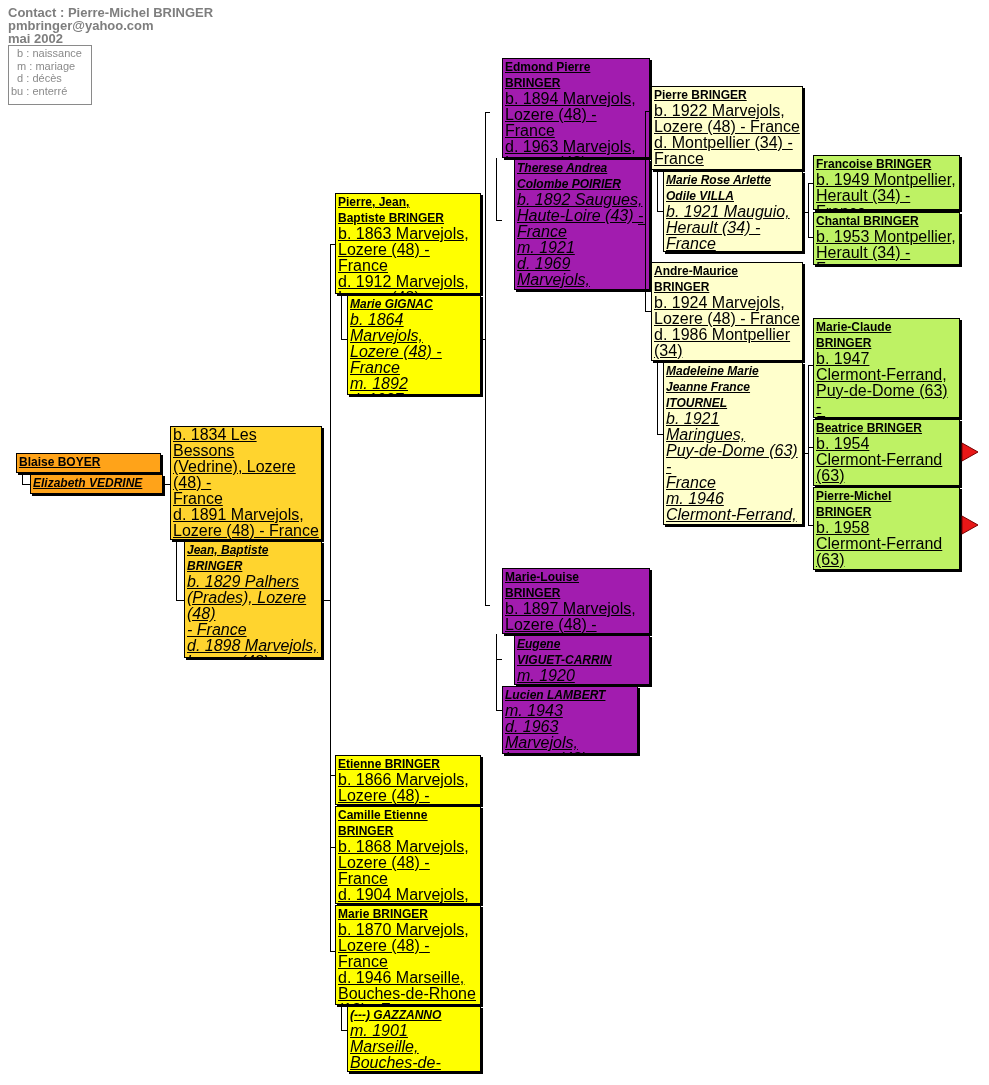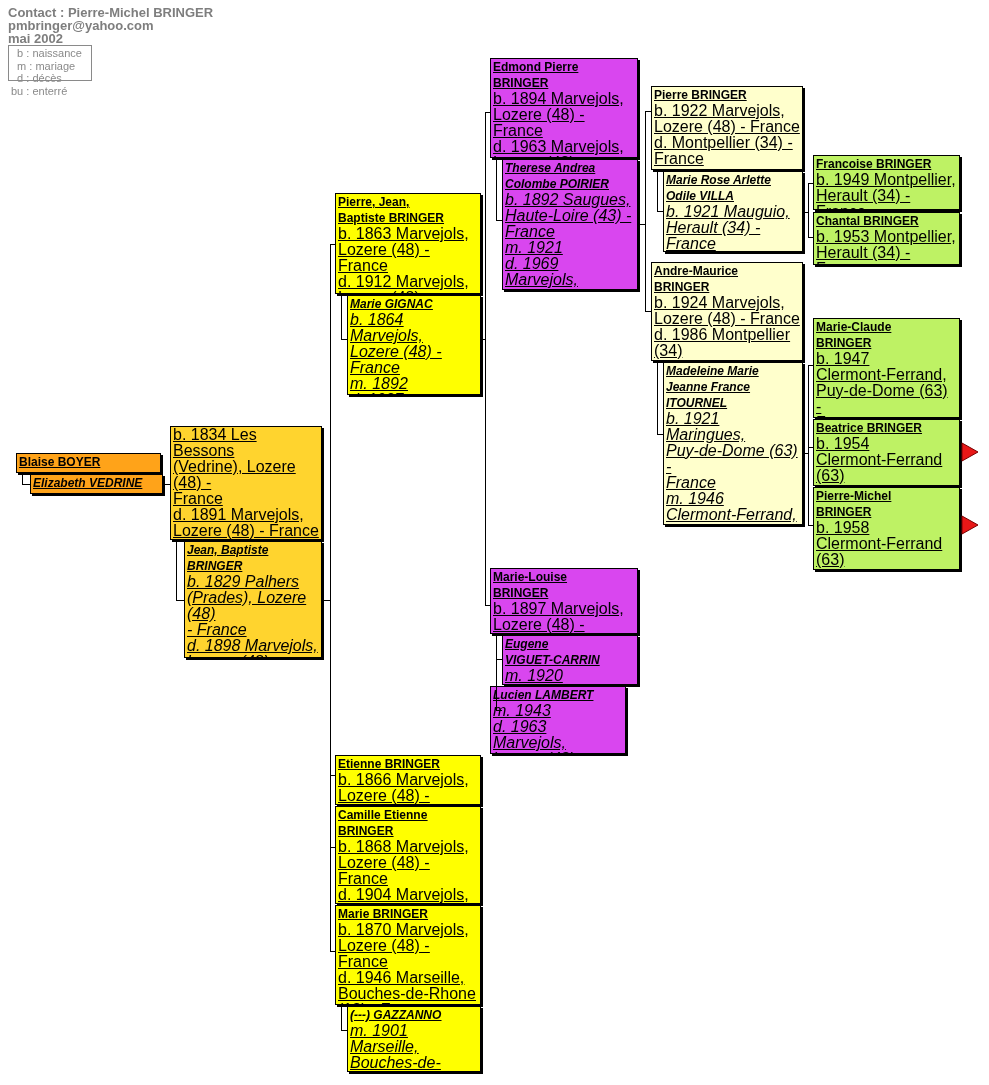--- a/index.html
+++ b/index.html
@@ -4,36 +4,36 @@
 <style>
   html,body{margin:0;padding:0;background:#fff;}
   #stage{
     position:relative;width:989px;height:1085px;background:#ffffff;
     font-family:"Liberation Sans","DejaVu Sans",sans-serif;color:#000;overflow:hidden;
   }
   
   .contact{position:absolute;left:8px;top:6px;color:#7e7e7e;font-weight:bold;font-size:13px;line-height:13px;}
   .contact div{white-space:pre;}
   .legend{
-    position:absolute;left:8px;top:45px;width:84px;height:36px;border:1px solid #8a8a8a;
+    position:absolute;left:8px;top:45px;width:84px;height:60px;border:1px solid #8a8a8a;
     color:#8a8a8a;font-size:11px;line-height:12.5px;padding:1px 0 0 2px;box-sizing:border-box;
   }
   .legend div{white-space:pre;}
   
   .box{
     position:absolute;border:1px solid #000;box-sizing:border-box;
     box-shadow:2px 2px 0 0 #000;padding:0 2px;overflow:hidden;cursor:pointer;
   }
   .pname{font-weight:bold;font-size:12px;line-height:16px;text-decoration:underline;white-space:pre-line;}
   .pdet{font-size:16px;line-height:16px;text-decoration:underline;white-space:pre-line;}
   .sp .pname,.sp .pdet{font-style:italic;}
   .c-orange{background:#ffa319;}
   .c-gold{background:#ffd42e;}
   .c-yellow{background:#ffff00;text-decoration:underline;}
-  .c-pale{background:#d946ef;}
+  .c-pale{background:#a21caf;margin-left:12px;}
   .c-paler{background:#ffffcc;}
   .c-white{background:#bef264;}
   
   .hl{position:absolute;height:1px;background:#000;}
   .vl{position:absolute;width:1px;background:#000;}
   .arrow{position:absolute;width:18px;height:20px;cursor:pointer;}
 </style>
 </head>
 <body>
 

